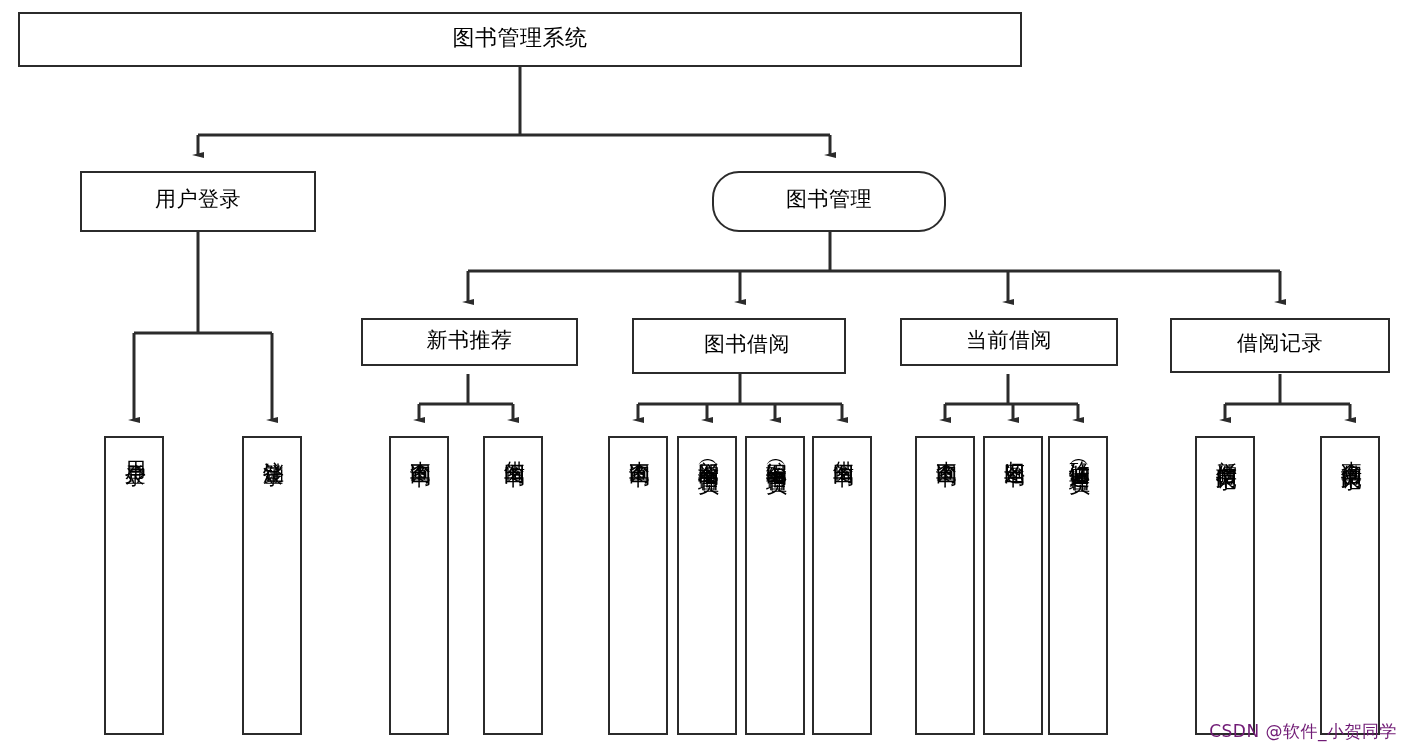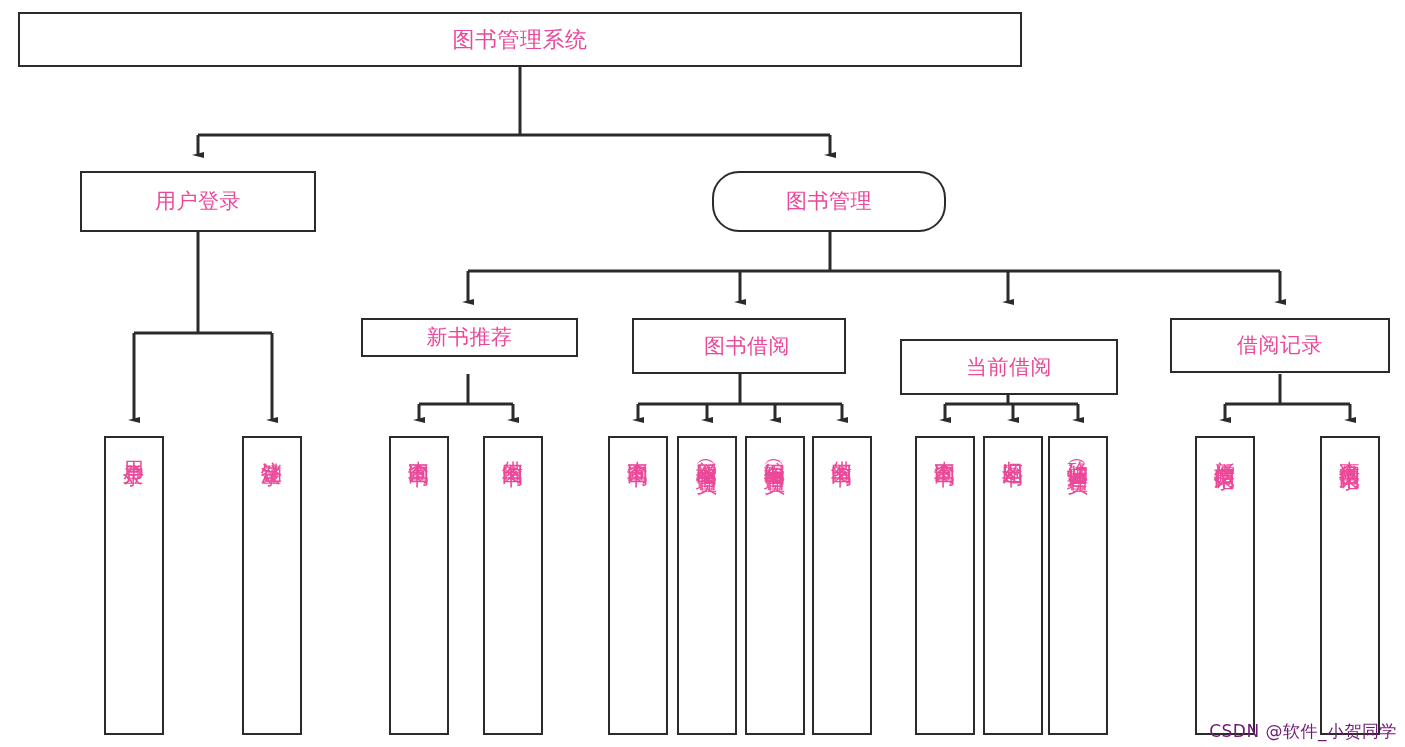--- a/index.html
+++ b/index.html
@@ -29,22 +29,22 @@
     position: absolute;
     box-sizing: border-box;
     background: #ffffff;
     border: 2px solid #2b2b2b;
     display: flex;
     align-items: center;
     justify-content: center;
     overflow: hidden;
   }
   .node-label {
-    font-family: Liberation Sans, sans-serif;
-    color: #ec4899;
+    font-family: Liberation Mono, monospace;
+    color: #000000;
     text-align: right;
     line-height: 1.18;
     white-space: pre;
   }
   .node-box.horizontal .node-label {
     font-size: 21px;
     letter-spacing: 0.5px;
   }
   .node-box.vertical {
     align-items: flex-start;
@@ -132,29 +132,29 @@
   </div>
 
   <div class="node-box horizontal" style="left:80px; top:171px; width:236px; height:61px;">
     <span class="node-label">用户登录</span>
   </div>
 
   <div class="node-box horizontal" style="left:712px; top:171px; width:234px; height:61px;border-radius:27px;">
     <span class="node-label">图书管理</span>
   </div>
 
-  <div class="node-box horizontal" style="left:361px; top:318px; width:217px; height:39px;">
+  <div class="node-box horizontal" style="left:361px; top:318px; width:217px; height:48px;">
     <span class="node-label">新书推荐</span>
   </div>
 
   <div class="node-box horizontal" style="left:632px; top:318px; width:214px; height:56px;padding-left:16px;">
     <span class="node-label">图书借阅</span>
   </div>
 
-  <div class="node-box horizontal" style="left:900px; top:318px; width:218px; height:56px;margin-top:21px;">
+  <div class="node-box horizontal" style="left:900px; top:318px; width:218px; height:48px;">
     <span class="node-label">当前借阅</span>
   </div>
 
   <div class="node-box horizontal" style="left:1170px; top:318px; width:220px; height:55px;">
     <span class="node-label">借阅记录</span>
   </div>
 
   <div class="node-box vertical" style="left:104px; top:436px; width:60px; height:299px;">
     <span class="node-label">用户登录</span>
   </div>

